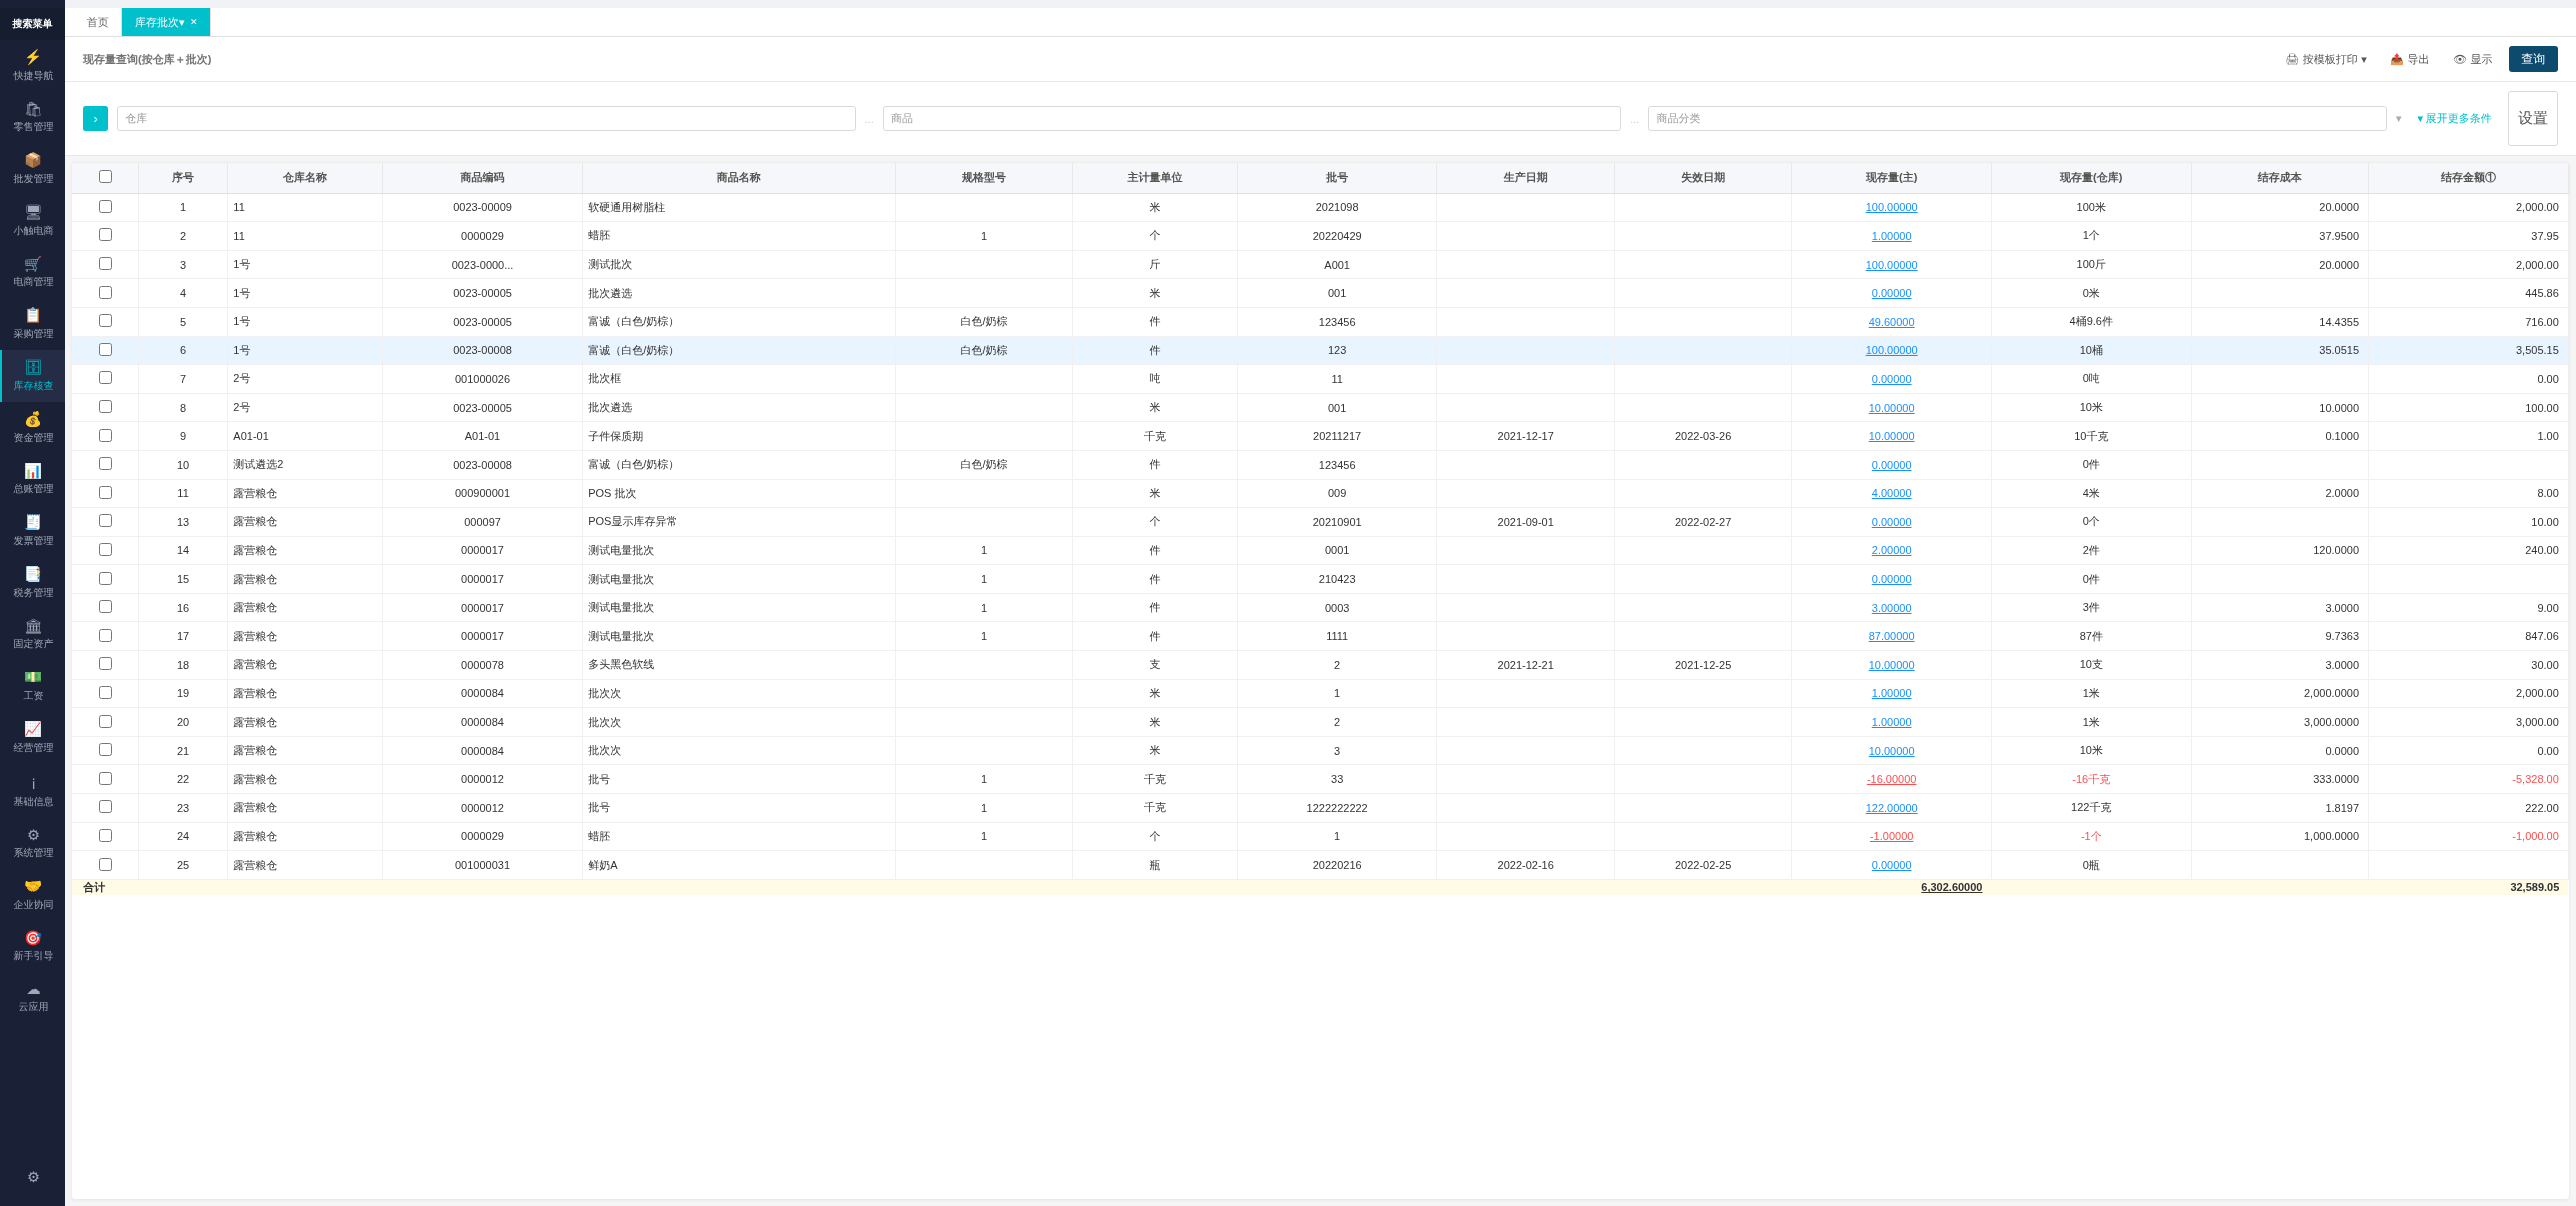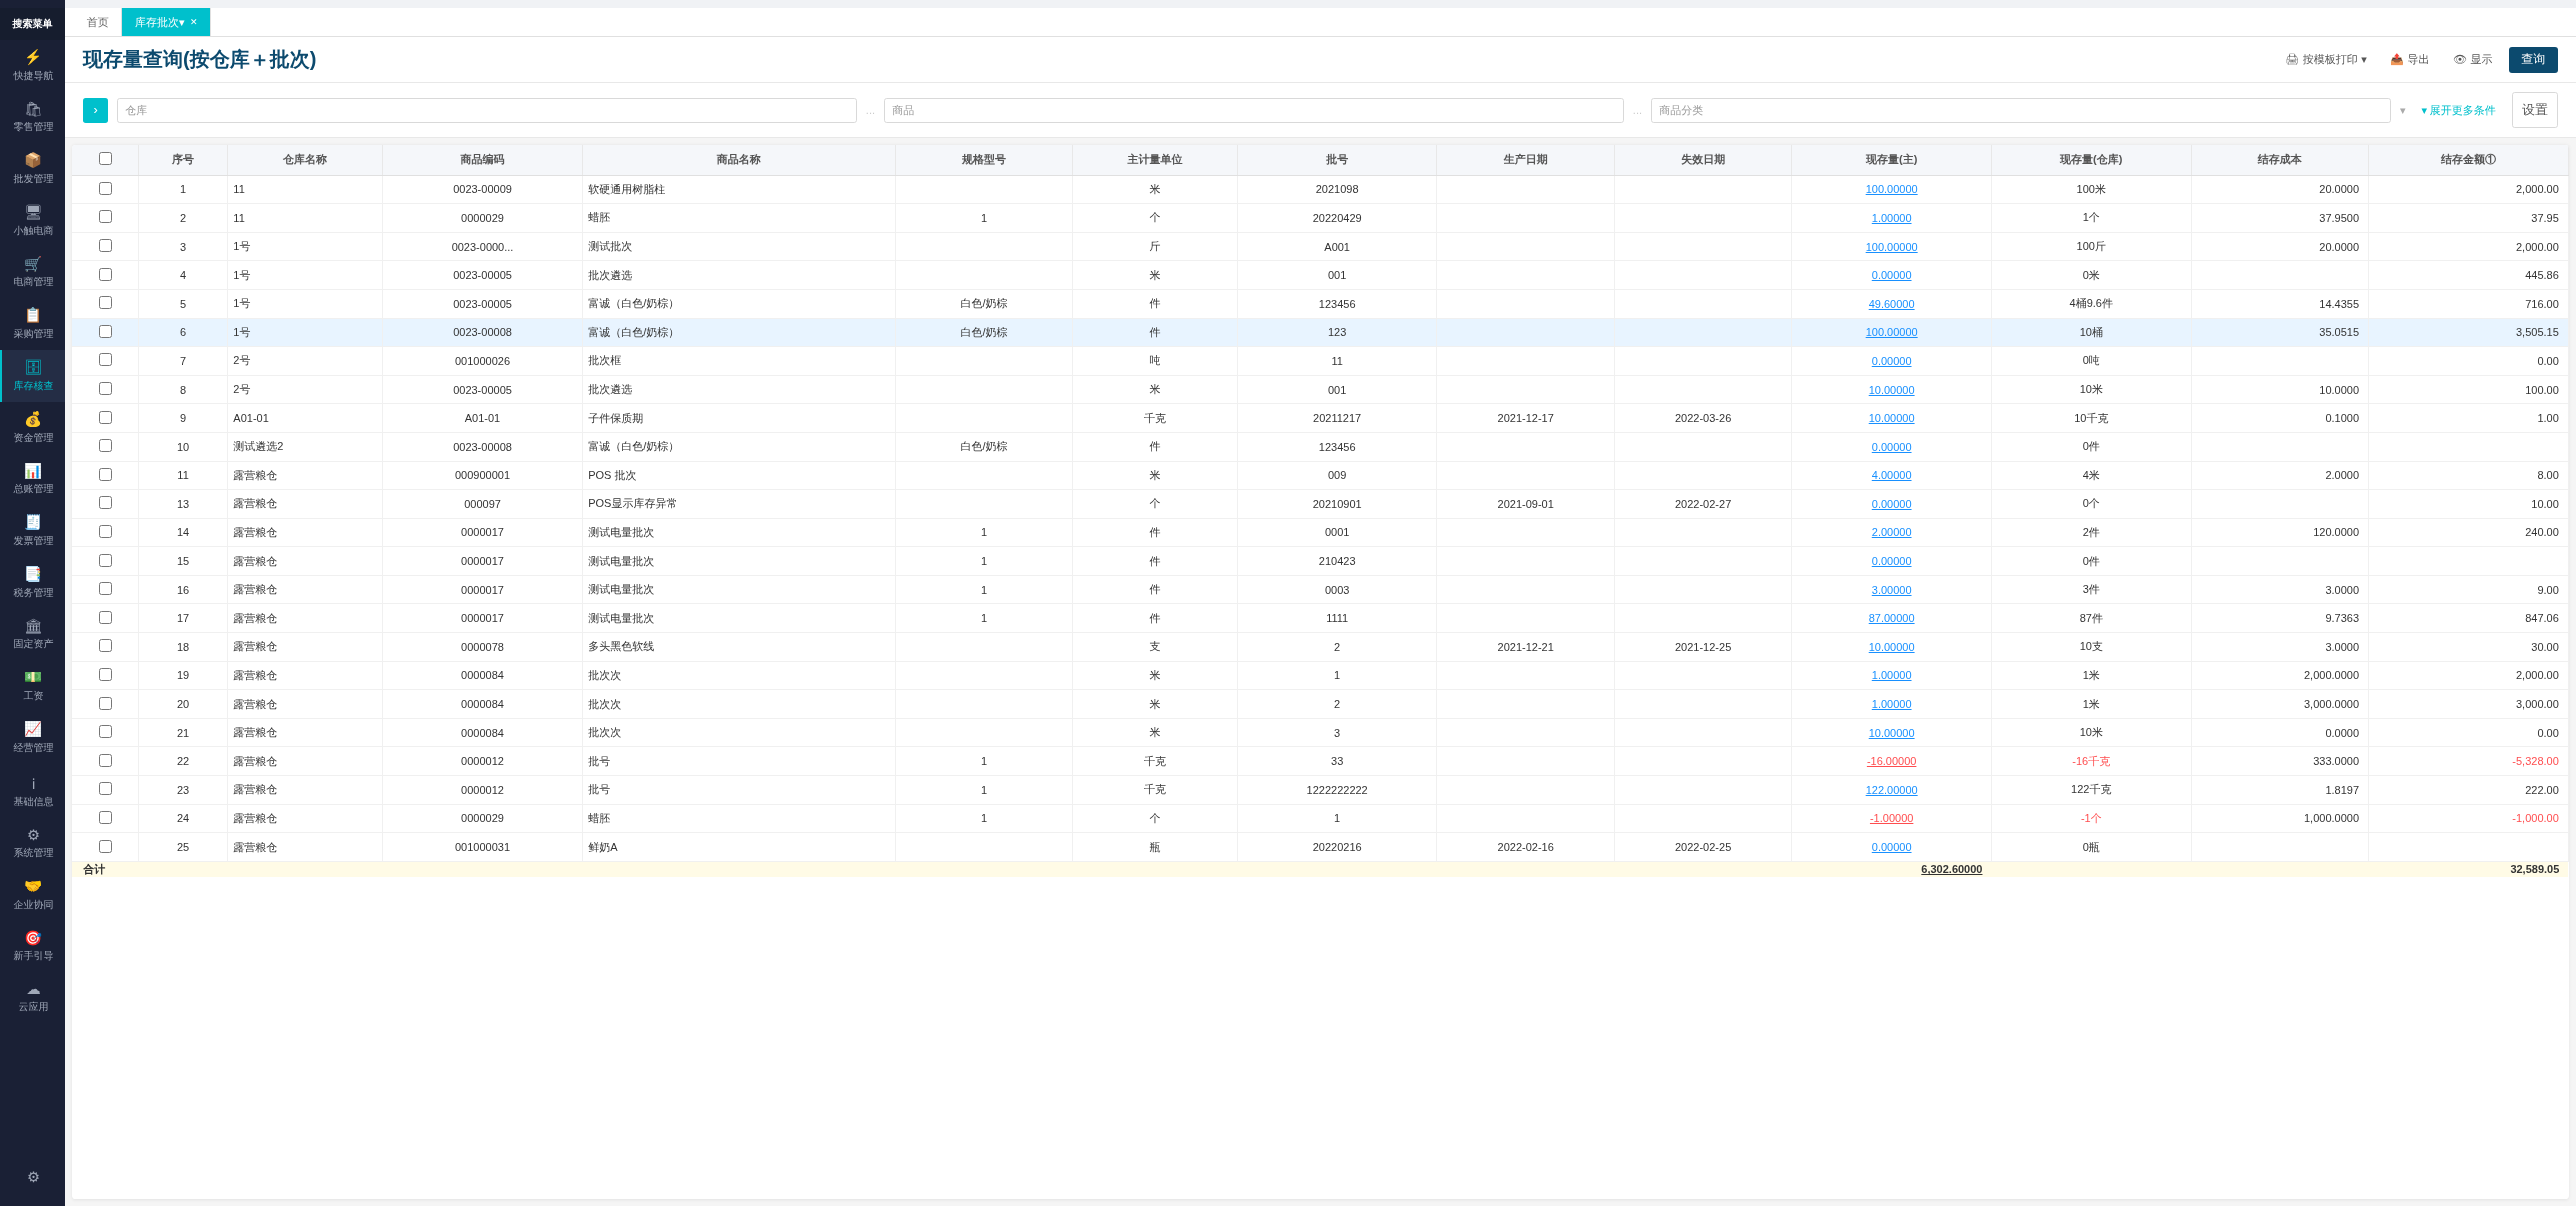--- a/index.html
+++ b/index.html
@@ -101,23 +101,23 @@
     .page-header {
       background: #fff;
       padding: 9px 18px;
       display: flex;
       align-items: center;
       justify-content: space-between;
       border-bottom: 0.9px solid #e8e8e8;
       flex-shrink: 0;
     }
     .page-title {
-      font-size: 20px;
+      font-size: 11px;
       font-weight: bold;
-      color: #0c4a6e;
+      color: #737373;
     }
     .header-actions {
       display: flex;
       align-items: center;
       gap: 9px;
       font-size: 11px;
       color: #555;
     }
     .header-btn {
       display: flex;
@@ -182,23 +182,23 @@
       border-radius: 2.7px;
       cursor: pointer;
       font-size: 12.7px;
       display: flex;
       align-items: center;
       justify-content: center;
     }
     .set-btn {
       border: 0.9px solid #d9d9d9;
       background: #fff;
-      padding: 8px 9px;
+      padding: 17px 9px;
       border-radius: 2.7px;
-      font-size: 13px;
+      font-size: 15px;
       cursor: pointer;
       color: #555;
       text-align: center;
     }
 
     
     .table-area {
       flex: 1;
       overflow: auto;
       padding: 0;

